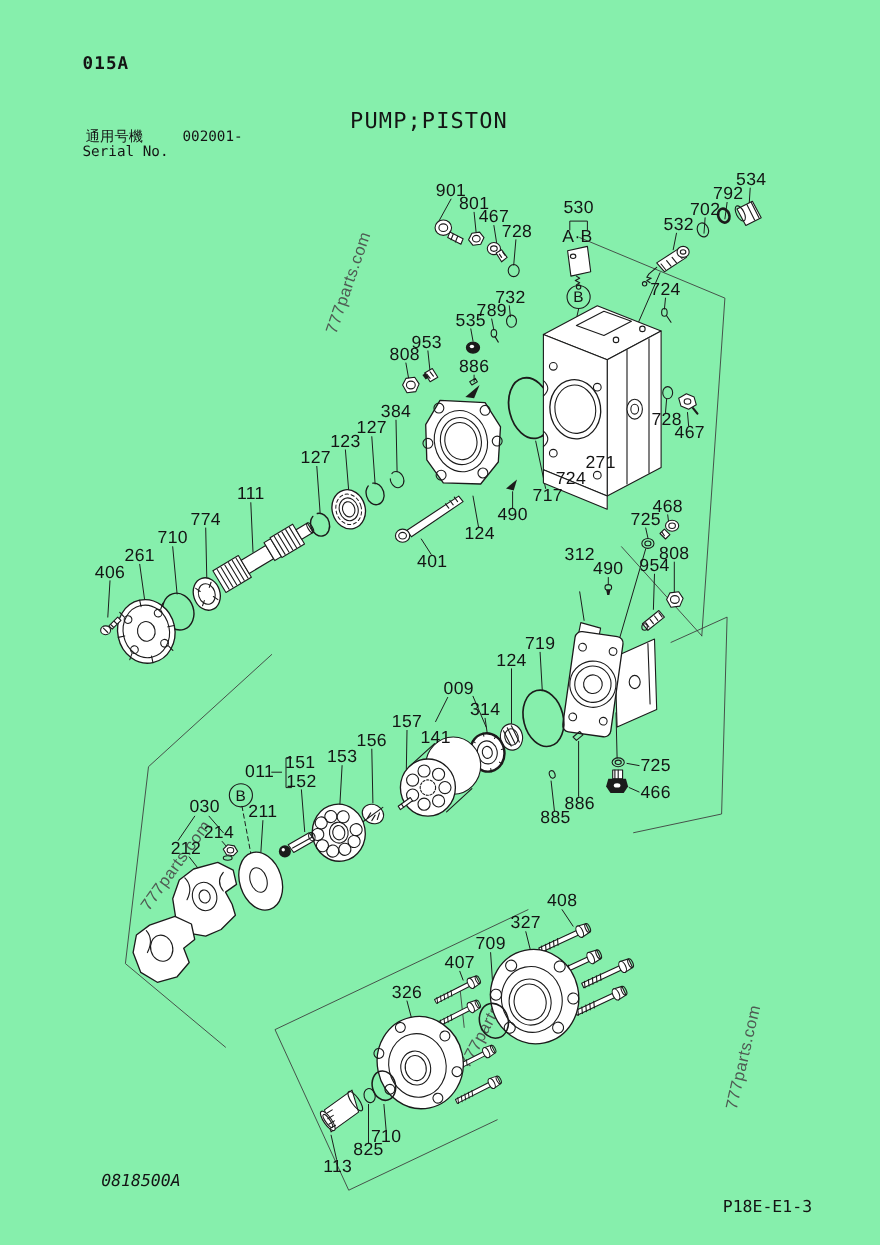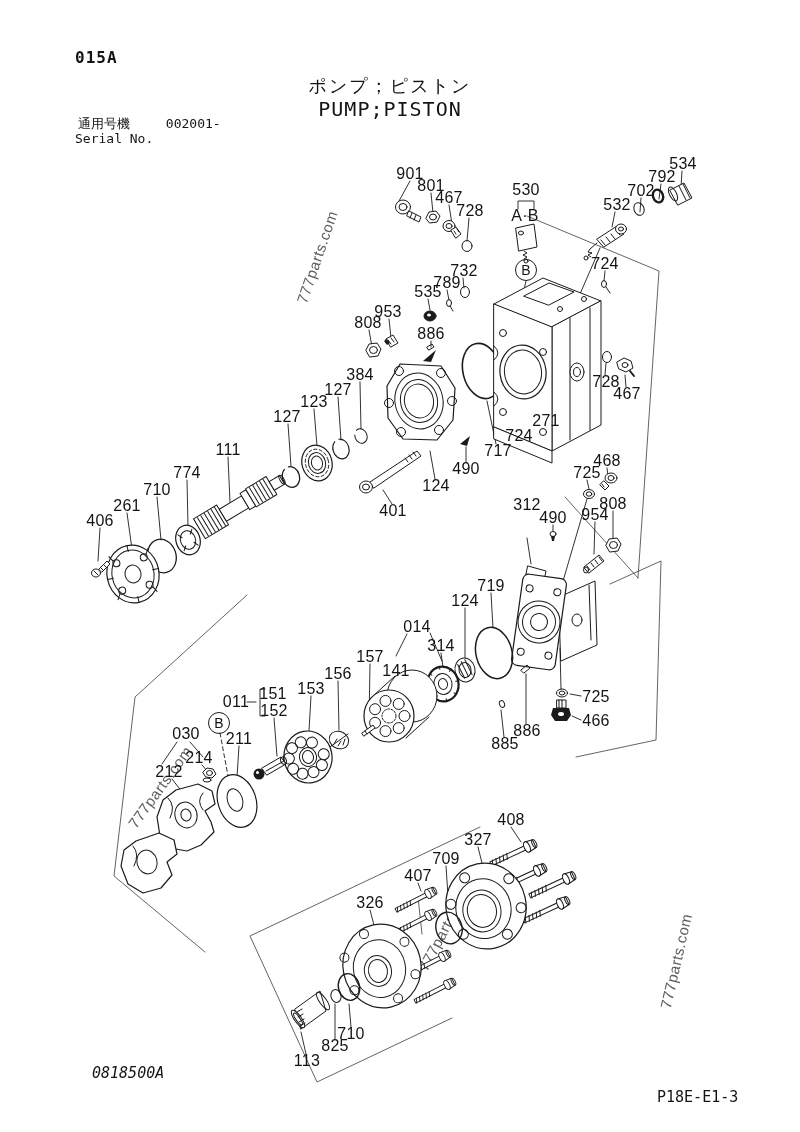--- a/index.html
+++ b/index.html
@@ -1,16 +1,16 @@
 <!DOCTYPE html>
 <html><head>
 <meta charset="utf-8">
 <style>
   html,body{margin:0;padding:0;background:#e8e8e8;}
-  #page{position:relative;width:800px;height:1132px;background:#ffffff;overflow:hidden;
+  #page{position:relative;width:800px;height:1132px;background:#86efac;overflow:hidden;
         font-family:"Liberation Sans",sans-serif;color:#141414;}
   .abs{position:absolute;white-space:nowrap;}
   
   .code{font:700 16px "DejaVu Sans Mono",monospace;letter-spacing:1px;}
   .tja{font:18px "DejaVu Sans Mono",monospace;letter-spacing:2px;transform:translateX(-50%);}
   .ten{font:20px "DejaVu Sans Mono",monospace;letter-spacing:1px;transform:translateX(-50%);}
   .ser{font:13px "DejaVu Sans Mono",monospace;}
   .fig{font:italic 15px "DejaVu Sans Mono",monospace;text-align:right;}
   .pref{font:15px "DejaVu Sans Mono",monospace;margin-left:44px;}
   
@@ -25,21 +25,20 @@
   .f{fill:#fff;}
   .d{fill:#1b1b1b;stroke:none;}
   .thin{stroke:#3c3c3c;stroke-width:.8;}
 </style>
 </head>
 <body>
 
 <div id="page">
 
   <div class="abs code" style="left:75px;top:48px">015A</div>
-  <div class="abs tja" style="left:390px;top:74px">ポンプ；ピストン</div>
   <div class="abs ten" style="left:390px;top:97px">PUMP;PISTON</div>
   <div class="abs ser" style="left:78px;top:115px">
     <span>通用号機</span>
     <span style="margin-left:28px">002001-</span>
   </div>
   <div class="abs ser" style="left:75px;top:131px">Serial No.</div>
 
   <div class="abs fig" style="left:92px;top:1064px">0818500A</div>
   <div class="abs pref" style="left:613px;top:1088px">P18E-E1-3</div>
 
@@ -489,21 +488,21 @@
   <div class="pl" style="left:606px;top:382px">728</div>
   <div class="pl" style="left:627px;top:394px">467</div>
   <div class="pl" style="left:607px;top:461px">468</div>
   <div class="pl" style="left:587px;top:473px">725</div>
   <div class="pl" style="left:613px;top:504px">808</div>
   <div class="pl" style="left:595px;top:515px">954</div>
   <div class="pl" style="left:553px;top:518px">490</div>
   <div class="pl" style="left:527px;top:505px">312</div>
   <div class="pl" style="left:491px;top:586px">719</div>
   <div class="pl" style="left:465px;top:601px">124</div>
-  <div class="pl" style="left:417px;top:627px">014</div>
+  <div class="pl" style="left:417px;top:627px">009</div>
   <div class="pl" style="left:441px;top:646px">314</div>
   <div class="pl" style="left:396px;top:671px">141</div>
   <div class="pl" style="left:370px;top:657px">157</div>
   <div class="pl" style="left:338px;top:674px">156</div>
   <div class="pl" style="left:311px;top:689px">153</div>
   <div class="pl" style="left:236px;top:702px">011</div>
   <div class="pl" style="left:273px;top:694px">151</div>
   <div class="pl" style="left:274px;top:711px">152</div>
   <div class="pl" style="left:186px;top:734px">030</div>
   <div class="pl" style="left:239px;top:739px">211</div>

